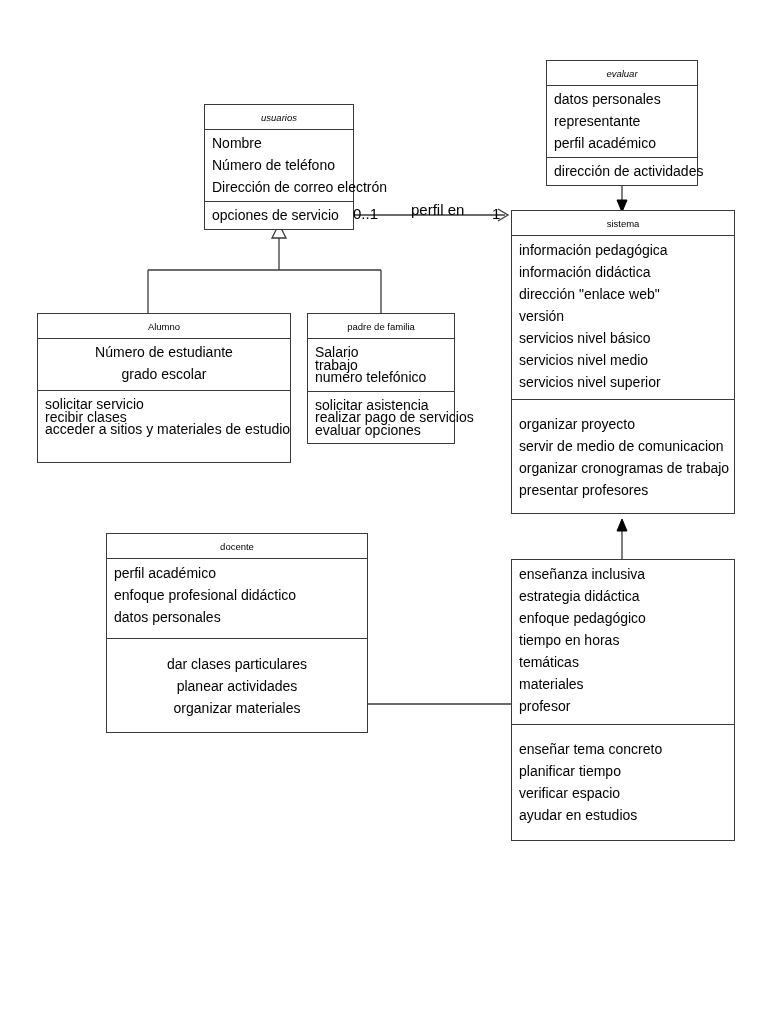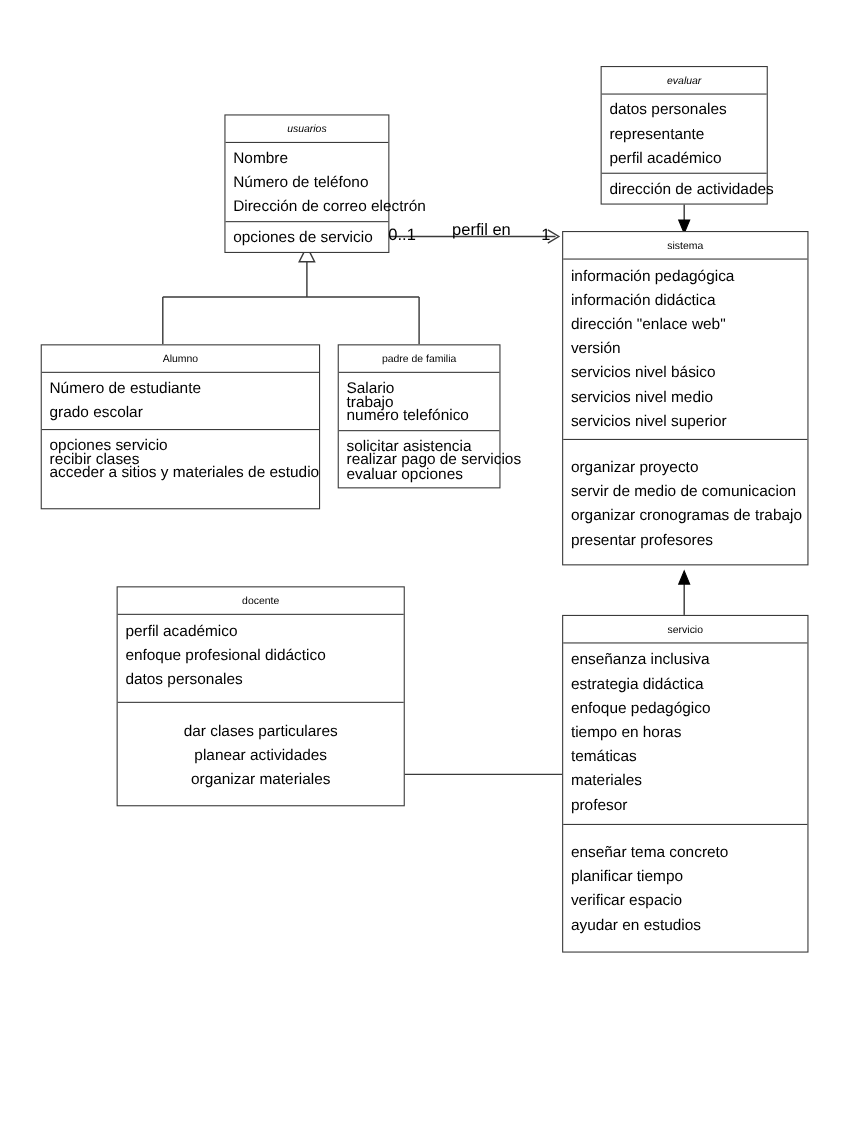--- a/index.html
+++ b/index.html
@@ -140,26 +140,26 @@
     <div class="compartment bordered spaced" style="padding-top:18px; padding-bottom:16px;">
       <div class="row">organizar proyecto</div>
       <div class="row">servir de medio de comunicacion</div>
       <div class="row">organizar cronogramas de trabajo</div>
       <div class="row">presentar profesores</div>
     </div>
   </div>
 
   <div class="uml-class" style="left:37px; top:313px; width:254px; height:150px;">
     <div class="uml-name">Alumno</div>
-    <div class="compartment spaced" style="padding-bottom:9px;">
+    <div class="compartment spaced" style="padding-bottom:9px;text-align:center;">
       <div class="row">Número de estudiante</div>
       <div class="row">grado escolar</div>
     </div>
     <div class="compartment bordered tight">
-      <div class="row">opciones servicio</div>
+      <div class="row">solicitar servicio</div>
       <div class="row">recibir clases</div>
       <div class="row">acceder a sitios y materiales de estudio</div>
     </div>
   </div>
 
   <div class="uml-class" style="left:307px; top:313px; width:148px;">
     <div class="uml-name">padre de familia</div>
     <div class="compartment tight">
       <div class="row">Salario</div>
       <div class="row">trabajo</div>
@@ -180,21 +180,20 @@
       <div class="row">datos personales</div>
     </div>
     <div class="compartment bordered spaced" style="padding-top:19px; padding-bottom:17px;text-align:center;">
       <div class="row">dar clases particulares</div>
       <div class="row">planear actividades</div>
       <div class="row">organizar materiales</div>
     </div>
   </div>
 
   <div class="uml-class" style="left:511px; top:559px; width:224px;">
-    <div class="uml-name">servicio</div>
     <div class="compartment spaced" style="padding-top:8px; padding-bottom:11px;">
       <div class="row">enseñanza inclusiva</div>
       <div class="row">estrategia didáctica</div>
       <div class="row">enfoque pedagógico</div>
       <div class="row">tiempo en horas</div>
       <div class="row">temáticas</div>
       <div class="row">materiales</div>
       <div class="row">profesor</div>
     </div>
     <div class="compartment bordered spaced" style="padding-top:18px; padding-bottom:18px;">

